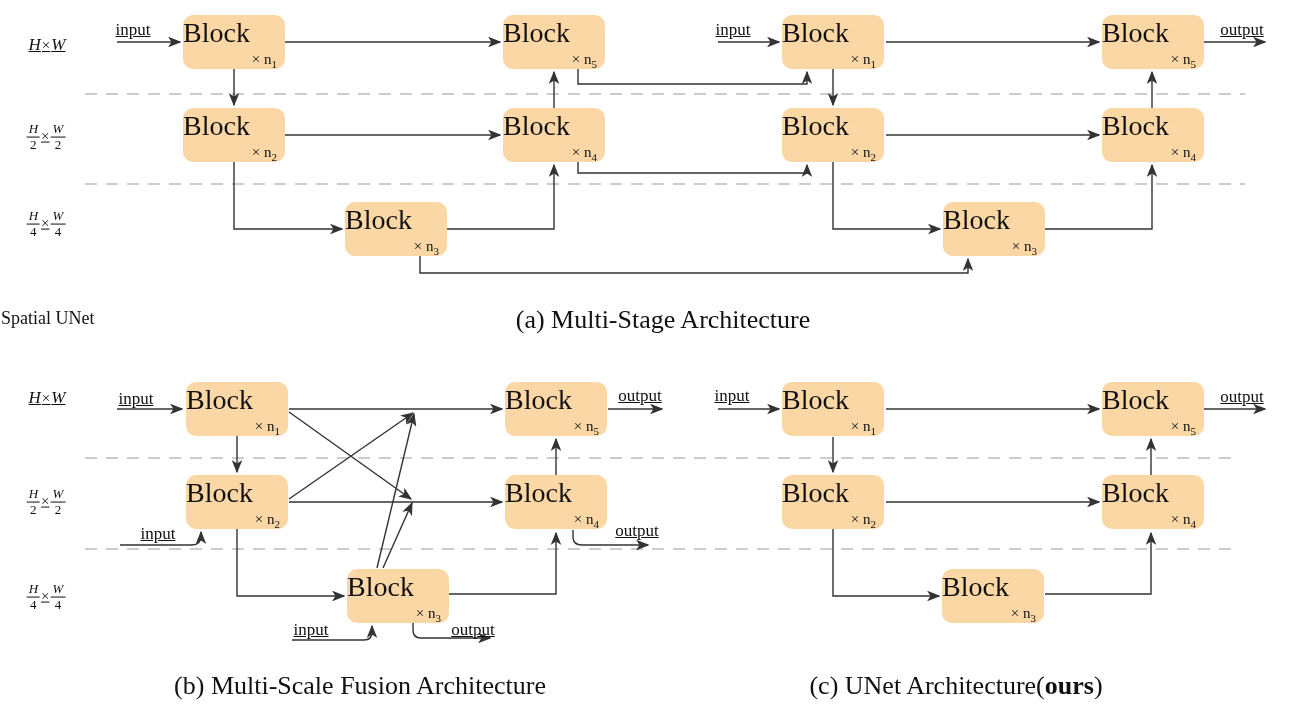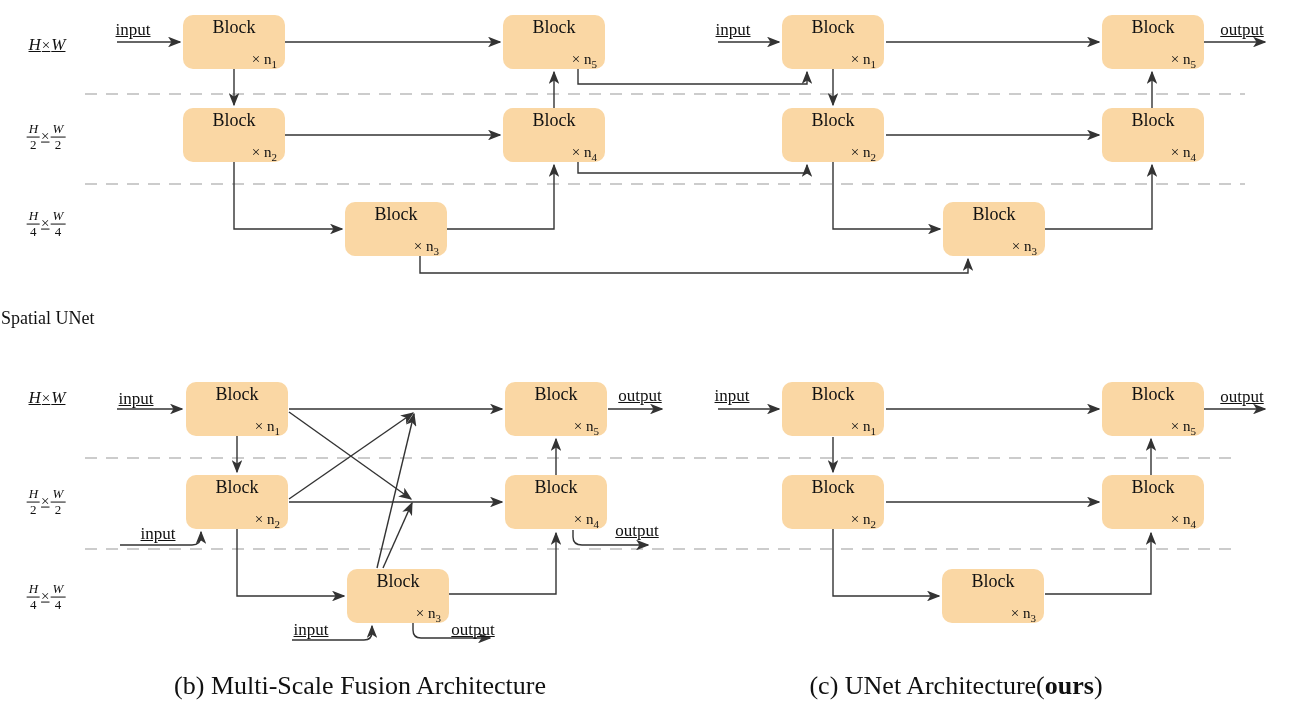--- a/index.html
+++ b/index.html
@@ -8,21 +8,21 @@
     font-family:"Liberation Serif","DejaVu Serif",serif;color:#111;overflow:hidden;
   }
   #wires{position:absolute;left:0;top:0;}
   #wires .arrow{fill:none;stroke:var(--arrow,#333);stroke-width:1.4;}
   #wires .dash{fill:none;stroke:var(--dash,#ccc);stroke-width:2;stroke-dasharray:12 9;}
   #ah path{fill:var(--arrow,#333);}
   .block{
     position:absolute;width:102px;height:54px;background:var(--block,#FAD7A4);
     border-radius:10px;
   }
-  .bl{position:absolute;top:3px;left:0;right:0;text-align:center;font-size:18px;line-height:1.1;}
+  .bl{position:absolute;top:3px;left:0;right:0;text-align:left;font-size:28px;line-height:1.1;}
   .bm{position:absolute;right:8px;bottom:1px;font-size:15px;}
   .bm sub{font-size:11px;line-height:0;}
   .io{position:absolute;font-size:17px;white-space:nowrap;transform:translate(-50%,-50%);text-decoration:underline;}
   .size{position:absolute;font-size:17px;white-space:nowrap;transform:translate(-50%,-50%);text-decoration:underline;}
   .size .x{font-style:normal;font-size:15px;margin:0 1px;}
   .frac{display:inline-block;text-align:center;font-size:13px;line-height:1.15;vertical-align:middle;}
   .frac .top{display:block;border-bottom:1.3px solid #111;padding:0 2px;font-style:italic;}
   .frac .bot{display:block;font-style:normal;}
   .caption{position:absolute;font-size:26px;white-space:nowrap;transform:translateX(-50%);}
   .spatial{position:absolute;font-size:18px;white-space:nowrap;}
@@ -197,16 +197,17 @@
   <span class="size" style="left:47px;top:45px"><i>H</i><span class="x">×</span><i>W</i></span>
   <span class="size" style="left:46px;top:137px"><span class="frac"><i class="top">H</i><span class="bot">2</span></span><span class="x">×</span><span class="frac"><i class="top">W</i><span class="bot">2</span></span></span>
   <span class="size" style="left:46px;top:224px"><span class="frac"><i class="top">H</i><span class="bot">4</span></span><span class="x">×</span><span class="frac"><i class="top">W</i><span class="bot">4</span></span></span>
 
   <span class="spatial" style="left:1px;top:308px">Spatial UNet</span>
 
   <span class="size" style="left:47px;top:398px"><i>H</i><span class="x">×</span><i>W</i></span>
   <span class="size" style="left:46px;top:502px"><span class="frac"><i class="top">H</i><span class="bot">2</span></span><span class="x">×</span><span class="frac"><i class="top">W</i><span class="bot">2</span></span></span>
   <span class="size" style="left:46px;top:597px"><span class="frac"><i class="top">H</i><span class="bot">4</span></span><span class="x">×</span><span class="frac"><i class="top">W</i><span class="bot">4</span></span></span>
 
+  <div class="caption" style="left:663px;top:305px">(a) Multi-Stage Architecture</div>
   <div class="caption" style="left:956px;top:671px"><span>(c) UNet Architecture(</span><b>ours</b><span>)</span></div>
   <div class="caption" style="left:360px;top:671px">(b) Multi-Scale Fusion Architecture</div>
 
 </div>
 
 </body></html>

